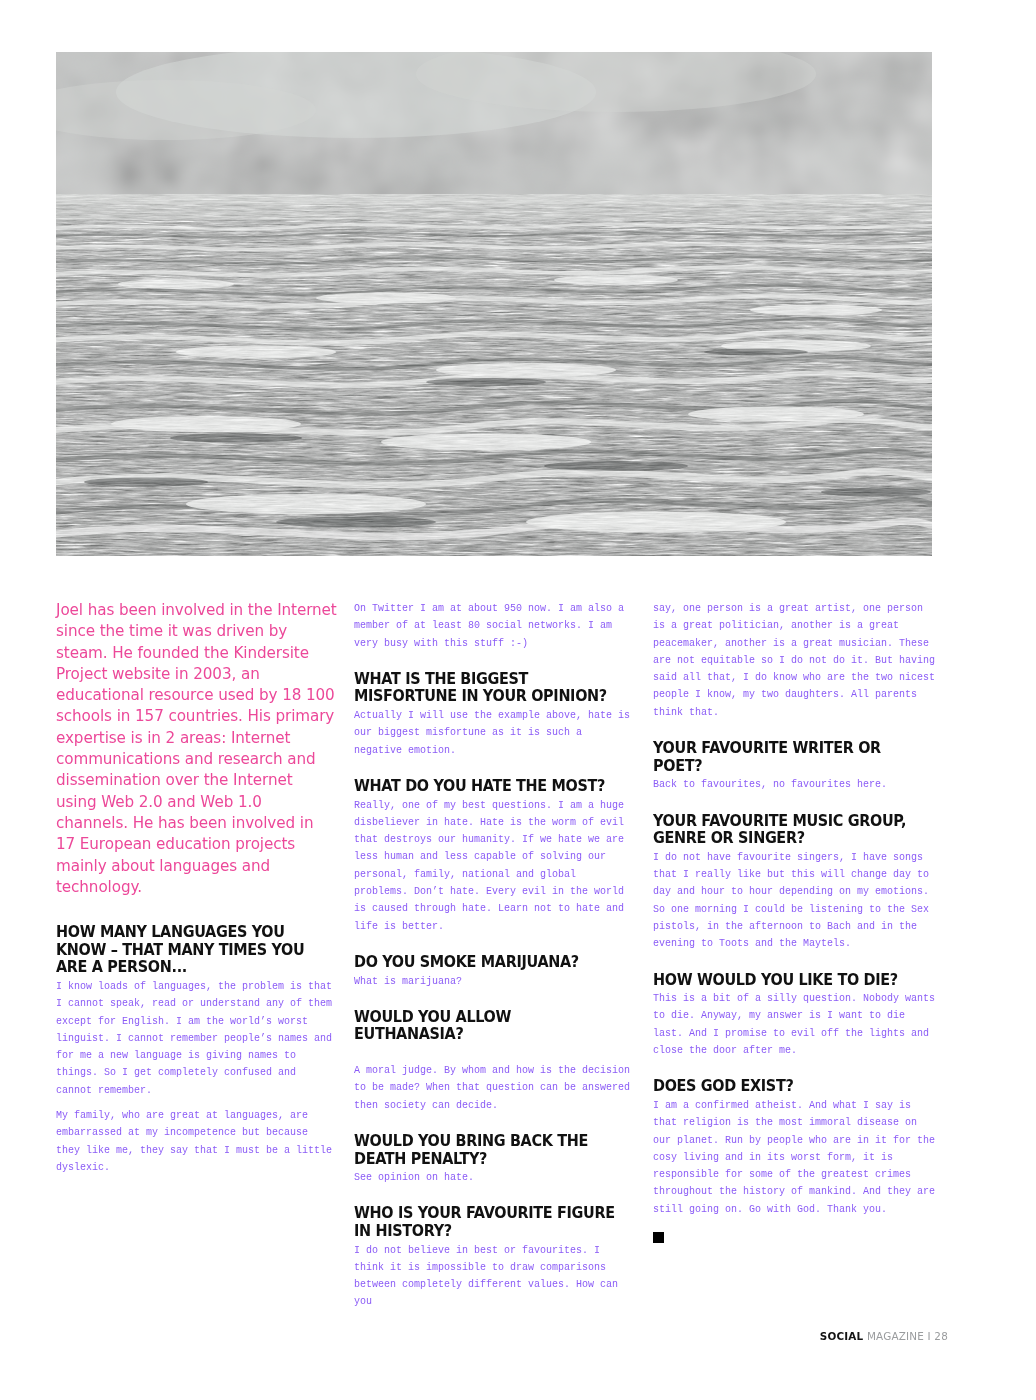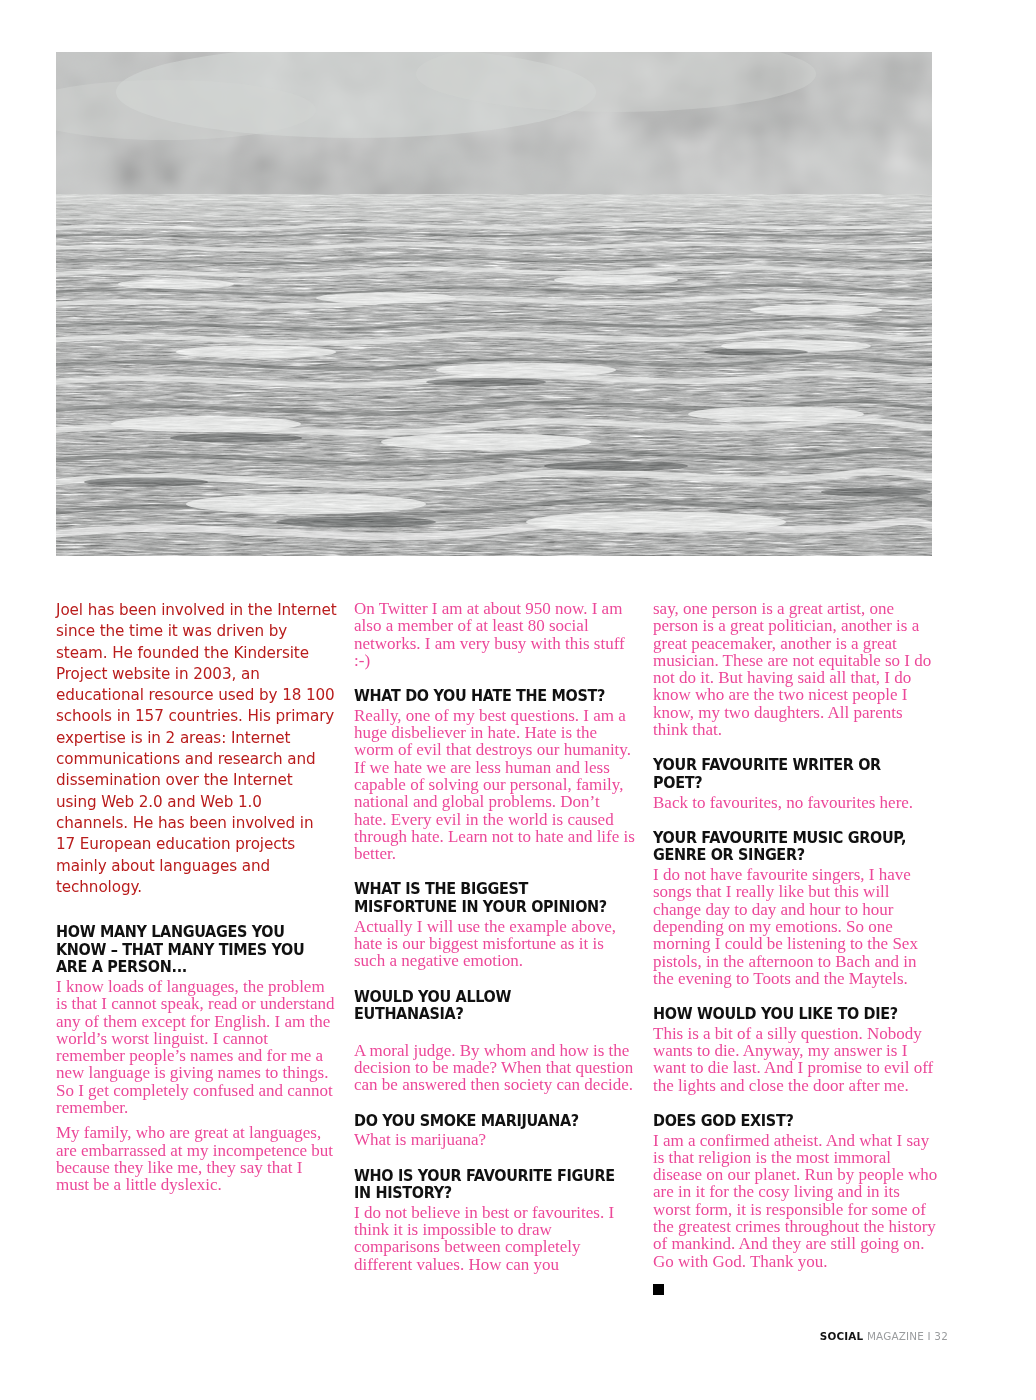--- a/index.html
+++ b/index.html
@@ -30,21 +30,21 @@
   }
   #col1{left:56px;}
   #col2{left:354px;}
   #col3{left:653px; width:287px;}
 
   
   .intro{
     font-family:"DejaVu Sans", sans-serif;
     font-size:15.2px;
     line-height:21.3px;
-    color:#b91c1c;
+    color:#ec4899;
     font-weight:400;
     letter-spacing:-0.1px;
     margin:0 0 26px 0;
   }
 
   
   .qh{
     font-family:"DejaVu Sans", sans-serif;
     font-weight:700;
     font-size:15.1px;
@@ -52,24 +52,24 @@
     color:#111111;
     letter-spacing:-0.35px;
     text-transform:uppercase;
     margin:0 0 1px 0;
     transform:scaleX(0.955);
     transform-origin:left center;
   }
 
   
   .ans{
-    font-family:Liberation Serif, serif;
-    font-size:17px;
+    font-family:Liberation Mono, monospace;
+    font-size:10px;
     line-height:17.3px;
-    color:#ec4899;
+    color:#8b5cf6;
     margin:0;
   }
   .ans + .ans{margin-top:8px;}
   .blk{margin-bottom:19px;}
   .spacer-line{height:17px;}
 
   
   #endmark{
     width:11px;height:11px;
     background:#000;
@@ -220,40 +220,44 @@
   </div>
 
 
 </div>
 
 <div class="col" id="col2">
 
   <p class="ans blk">On Twitter I am at about 950 now. I am also a member of at least 80 social networks. I am very busy with this stuff :-)</p>
 
   <div class="blk">
+    <h2 class="qh">WHAT IS THE BIGGEST MISFORTUNE IN YOUR OPINION?</h2>
+    <p class="ans">Actually I will use the example above, hate is our biggest misfortune as it is such a negative emotion.</p>
+  </div>
+
+  <div class="blk">
     <h2 class="qh">WHAT DO YOU HATE THE MOST?</h2>
     <p class="ans">Really, one of my best questions. I am a huge disbeliever in hate. Hate is the worm of evil that destroys our humanity. If we hate we are less human and less capable of solving our personal, family, national and global problems. Don’t hate. Every evil in the world is caused through hate. Learn not to hate and life is better.</p>
   </div>
 
   <div class="blk">
-    <h2 class="qh">WHAT IS THE BIGGEST MISFORTUNE IN YOUR OPINION?</h2>
-    <p class="ans">Actually I will use the example above, hate is our biggest misfortune as it is such a negative emotion.</p>
+    <h2 class="qh">DO YOU SMOKE MARIJUANA?</h2>
+    <p class="ans">What is marijuana?</p>
   </div>
 
   <div class="blk">
     <h2 class="qh">WOULD YOU ALLOW EUTHANASIA?</h2>
     <div class="spacer-line"></div>
     <p class="ans">A moral judge. By whom and how is the decision to be made? When that question can be answered then society can decide.</p>
   </div>
 
   <div class="blk">
-    <h2 class="qh">DO YOU SMOKE MARIJUANA?</h2>
-    <p class="ans">What is marijuana?</p>
-  </div>
-
+    <h2 class="qh">WOULD YOU BRING BACK THE DEATH PENALTY?</h2>
+    <p class="ans">See opinion on hate.</p>
+  </div>
 
   <div class="blk">
     <h2 class="qh">WHO IS YOUR FAVOURITE FIGURE IN HISTORY?</h2>
     <p class="ans">I do not believe in best or favourites. I think it is impossible to draw comparisons between completely different values. How can you</p>
   </div>
 
 </div>
 
 <div class="col" id="col3">
 
@@ -277,14 +281,14 @@
   <div>
     <h2 class="qh">DOES GOD EXIST?</h2>
     <p class="ans">I am a confirmed atheist. And what I say is that religion is the most immoral disease on our planet. Run by people who are in it for the cosy living and in its worst form, it is responsible for some of the greatest crimes throughout the history of mankind. And they are still going on. Go with God. Thank you.</p>
   </div>
 
   <div id="endmark"></div>
 
 </div>
 
 <div id="footer">
-  <span class="brand">SOCIAL</span><span class="rest"> MAGAZINE I 32</span>
+  <span class="brand">SOCIAL</span><span class="rest"> MAGAZINE I 28</span>
 </div>
 
 </body></html>

